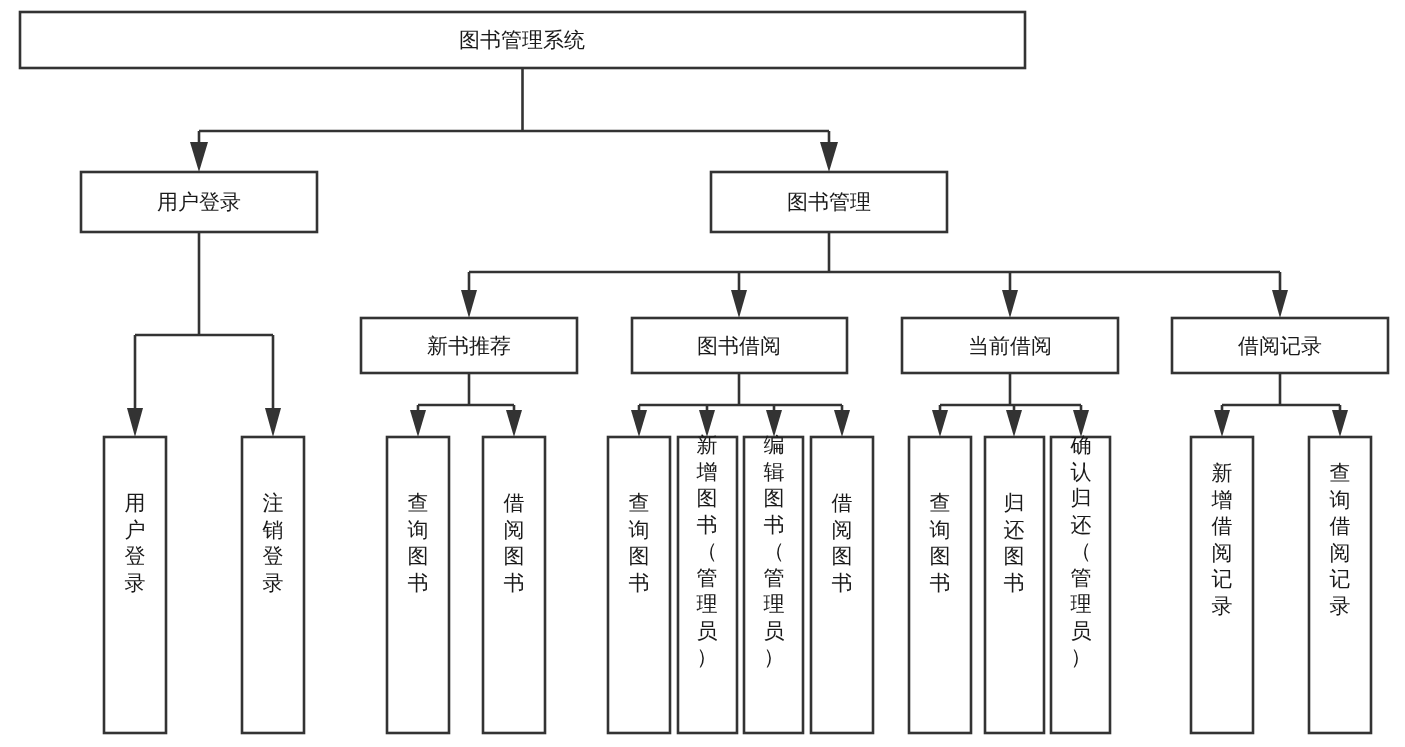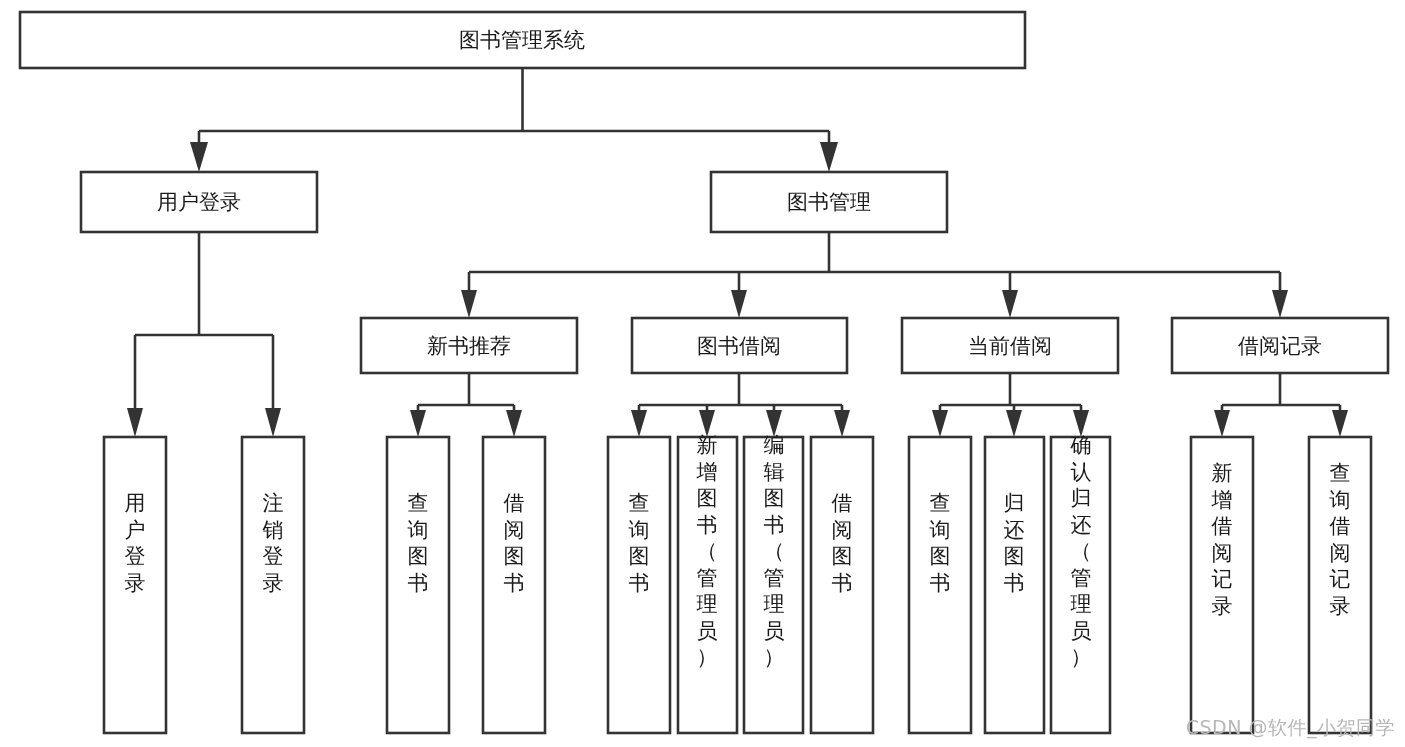--- a/index.html
+++ b/index.html
@@ -223,14 +223,13 @@
     <g>
       <rect class="node-rect" x="1191" y="437" width="62" height="296"></rect>
       <text class="node-label-vertical" x="1222" y="480"><tspan x="1222" y="480">新</tspan><tspan x="1222" y="506.5">增</tspan><tspan x="1222" y="533">借</tspan><tspan x="1222" y="559.5">阅</tspan><tspan x="1222" y="586">记</tspan><tspan x="1222" y="612.5">录</tspan></text>
     </g>
     <g>
       <rect class="node-rect" x="1309" y="437" width="62" height="296"></rect>
       <text class="node-label-vertical" x="1340" y="480"><tspan x="1340" y="480">查</tspan><tspan x="1340" y="506.5">询</tspan><tspan x="1340" y="533">借</tspan><tspan x="1340" y="559.5">阅</tspan><tspan x="1340" y="586">记</tspan><tspan x="1340" y="612.5">录</tspan></text>
     </g>
   </svg>
 
-  <div class="watermark">CSDN @软件_小贺同学</div>
 </div>
 
 </body></html>

